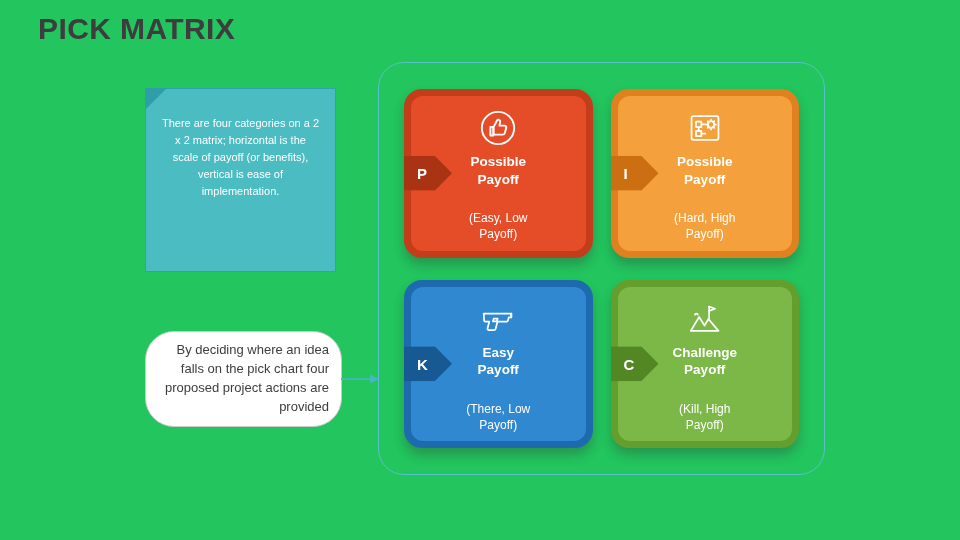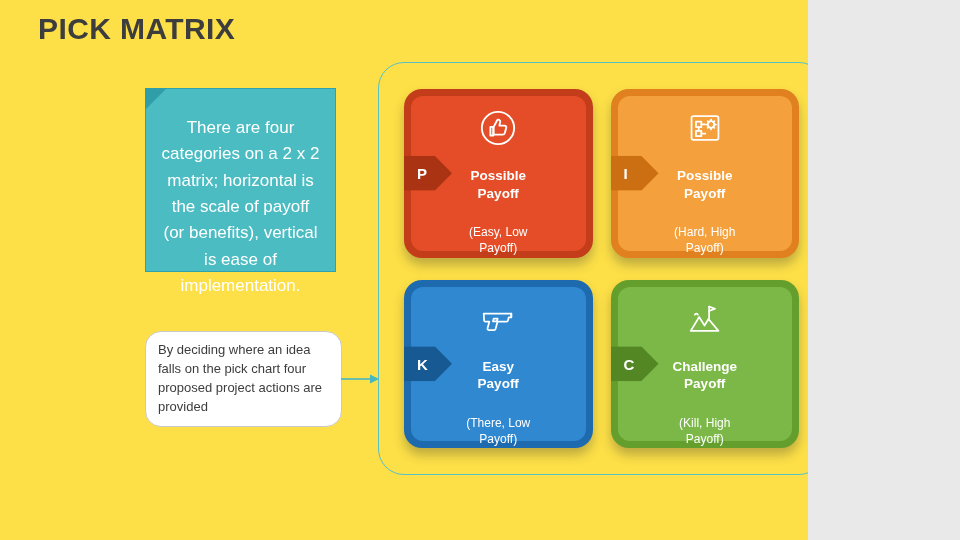--- a/index.html
+++ b/index.html
@@ -1,42 +1,42 @@
 <!DOCTYPE html>
 <html><head>
 <meta charset="utf-8">
 <style>
   * { margin: 0; padding: 0; box-sizing: border-box; }
   body { background: #e9e9e9; font-family: "Liberation Sans", sans-serif; }
   .slide {
-    position: relative; width: 808px; height: 540px;
-    background: #fde047; overflow: hidden;
+    position: relative; width: 960px; height: 540px;
+    background: #22c55e; overflow: hidden;
     font-family: "Liberation Sans", sans-serif;
   }
   .slide-title {
     position: absolute; left: 38px; top: 12px;
     font-size: 30px; font-weight: 700; color: #3d3d3d; letter-spacing: 0.4px;
   }
   
   .note {
     position: absolute; left: 145px; top: 88px; width: 191px; height: 184px;
     background: #4cbcc3; border: 1px solid #2fa3ad;
-    color: #ffffff; font-size: 17px; line-height: 1.55; text-align: center;
+    color: #ffffff; font-size: 11px; line-height: 1.55; text-align: center;
     padding: 26px 15px 10px 15px;
   }
   .note-fold {
     position: absolute; left: -1px; top: -1px; width: 22px; height: 22px;
     background: #2f9ea9; clip-path: polygon(0 0, 100% 0, 0 100%);
   }
   
   .callout {
     position: absolute; left: 145px; top: 331px; width: 197px; height: 96px;
-    background: #ffffff; border: 1px solid #c9c9c9; border-radius: 16px;
+    background: #ffffff; border: 1px solid #c9c9c9; border-radius: 29px;
     display: flex; align-items: center; justify-content: center;
-    text-align: left; color: #3d3d3d; font-size: 13px; line-height: 1.45;
+    text-align: right; color: #3d3d3d; font-size: 13px; line-height: 1.45;
     padding: 10px 12px;
   }
   .connector { position: absolute; left: 341px; top: 371px; width: 38px; height: 16px; }
   
   .matrix {
     position: absolute; left: 378px; top: 62px; width: 447px; height: 413px;
     border: 1.6px solid #57c1c8; border-radius: 26px;
     display: grid; grid-template-columns: 1fr 1fr; gap: 22px 18px;
     padding: 26px 25px;
   }
@@ -47,21 +47,21 @@
   }
   .card-inner {
     position: absolute; inset: 7px; border-radius: 12px;
     background: var(--inner, #aaa);
     display: flex; flex-direction: column; align-items: center;
     padding-top: 13px; text-align: center;
   }
   .card-icon { width: 38px; height: 38px; }
   .card-icon svg { width: 100%; height: 100%; display: block; }
   .card-title {
-    margin-top: 20px; color: #fff; font-size: 13.5px; font-weight: 600;
+    margin-top: 6px; color: #fff; font-size: 13.5px; font-weight: 600;
     line-height: 1.3; white-space: pre-line;
   }
   .card-sub {
     margin-top: 22px; color: #fff; font-size: 12px; font-weight: 400;
     line-height: 1.35; white-space: pre-line;
   }
   .card-tab {
     position: absolute; left: 0; top: 50%; transform: translateY(-50%);
     width: 48px; height: 35px;
     background: var(--tab, #555);

